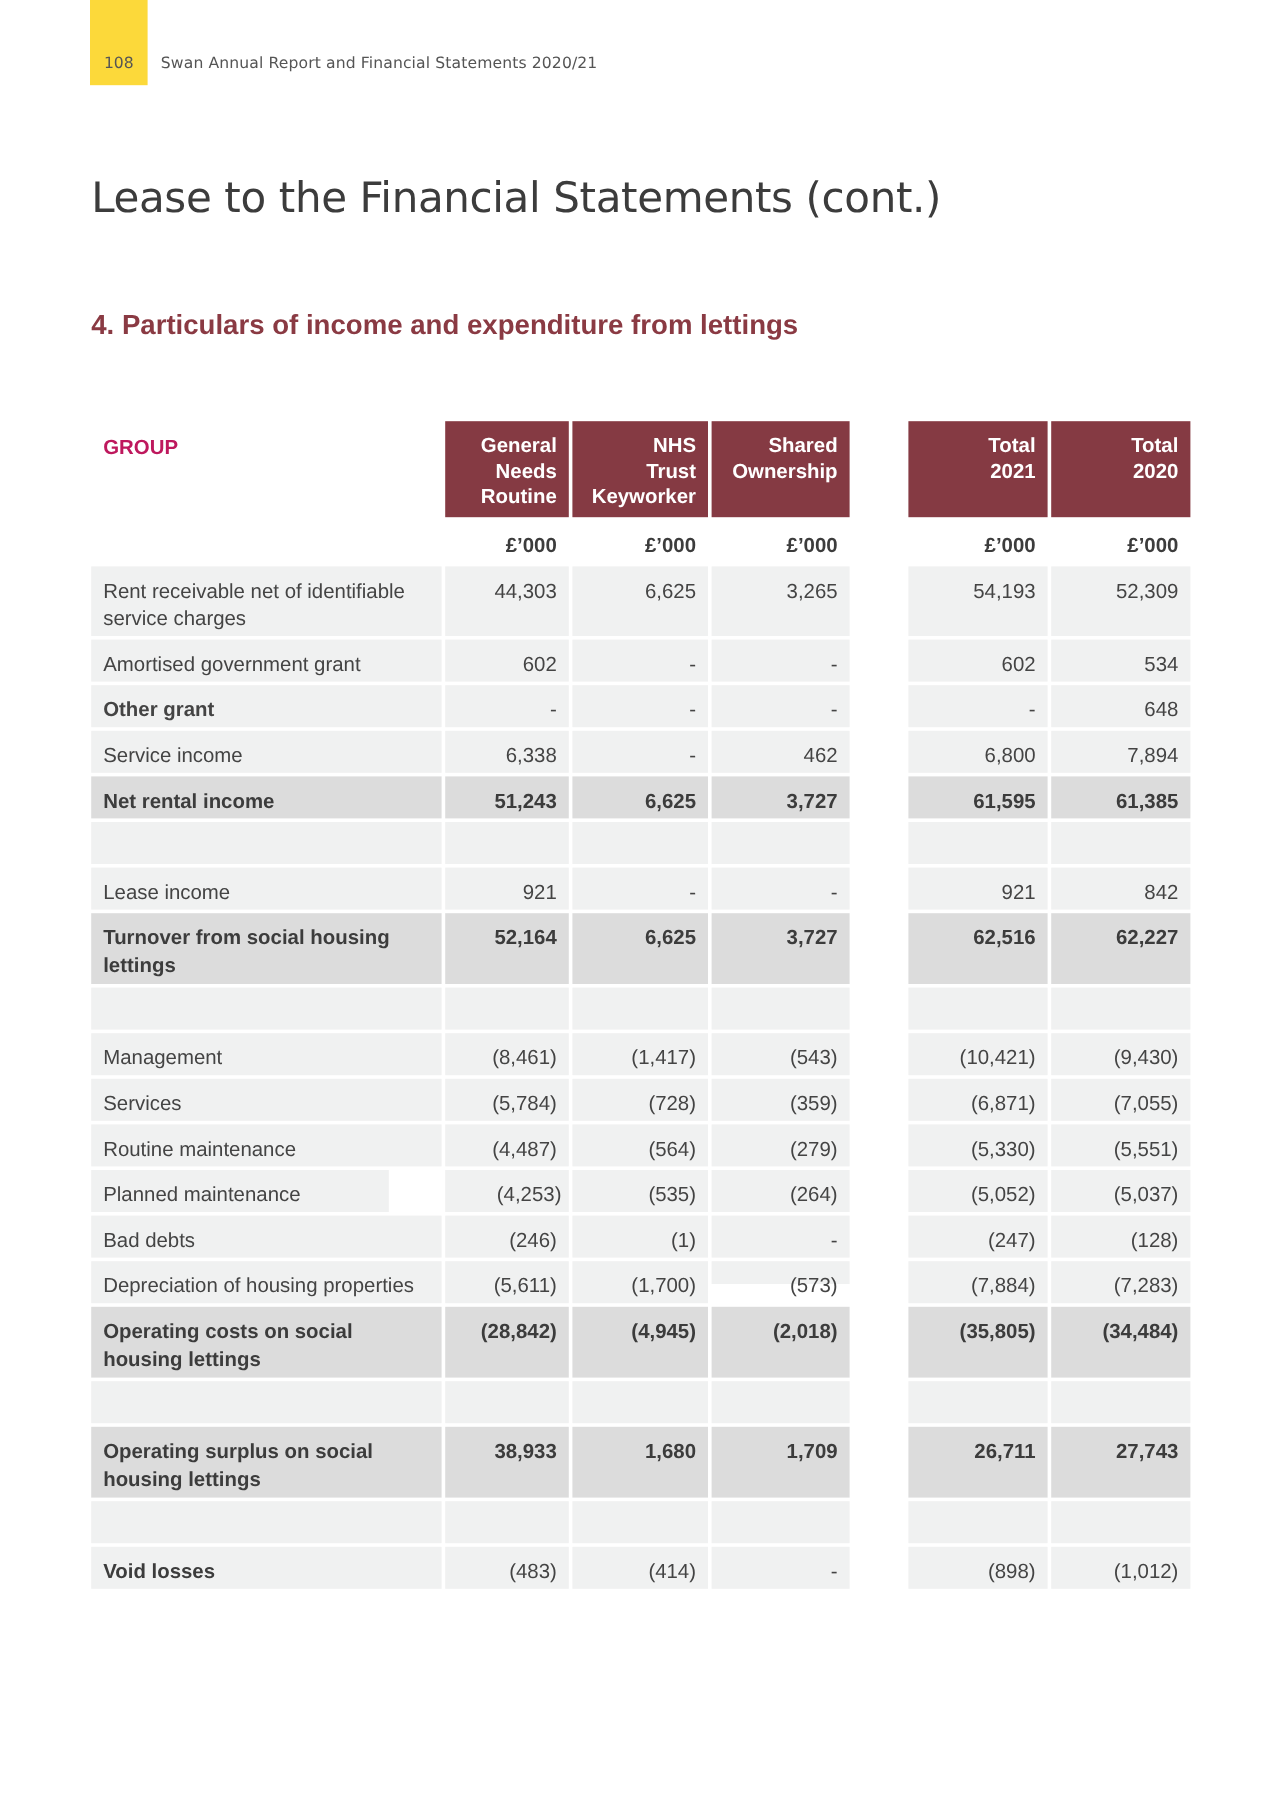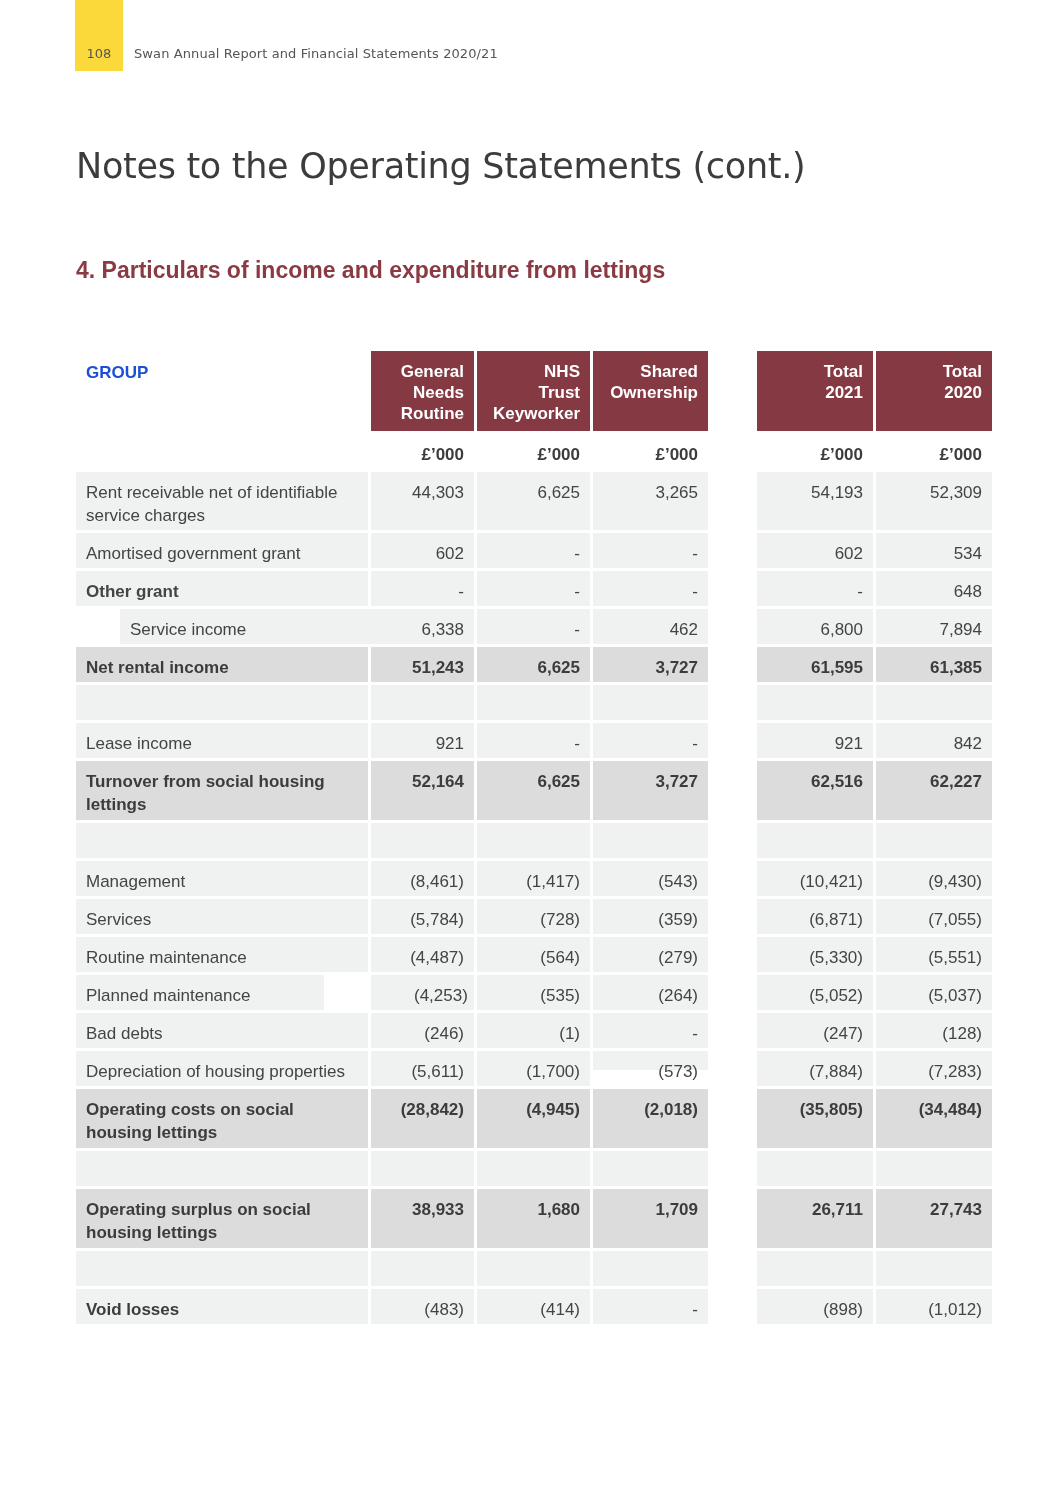--- a/index.html
+++ b/index.html
@@ -4,35 +4,35 @@
 <style>
   html, body { margin:0; padding:0; background:#ffffff; }
   body { width:1058px; height:1497px; position:relative; overflow:hidden; font-family:"Liberation Sans", sans-serif; color:#444; }
   .tab { position:absolute; left:75px; top:0; width:48px; height:71px; background:#fcd93a; }
   .pagenum { position:absolute; left:75px; top:46px; width:48px; text-align:center; font-family:"DejaVu Sans", sans-serif; font-size:13px; color:#555; }
   .runhead { position:absolute; left:134px; top:46px; font-family:"DejaVu Sans", sans-serif; font-size:13px; color:#555; letter-spacing:0.1px; }
   .title { position:absolute; left:76px; top:146px; font-family:"DejaVu Sans", sans-serif; font-size:35px; color:#3c3c3c; font-weight:normal; letter-spacing:-0.3px; }
   .section { position:absolute; left:76px; top:257px; font-family:"Liberation Sans", sans-serif; font-weight:bold; font-size:23px; color:#8a3a43; }
   .cell { position:absolute; box-sizing:border-box; font-size:17px; line-height:23px; }
   .hdr { background:#853a43; color:#fff; font-weight:bold; text-align:right; padding:10px 10px 0 0; font-size:17px; line-height:21px; }
-  .grp { font-weight:bold; color:#1d4ed8; padding:10px 0 0 10px; font-size:17px; }
+  .grp { font-weight:bold; color:#be185d; padding:10px 0 0 10px; font-size:17px; }
   .unit { font-weight:bold; color:#3c3c3c; text-align:right; padding:10px 10px 0 0; }
   .lbl { padding:9px 6px 0 10px; color:#444; }
   .num { text-align:right; padding:9px 10px 0 0; color:#444; }
   .row-normal { background:#f0f1f1; }
   .row-total { background:#dcdcdc; font-weight:bold; color:#3c3c3c; }
   .row-blank { background:#f0f1f1; }
 </style>
 </head>
 <body>
 
 <div class="tab"></div>
 <div class="pagenum">108</div>
 <div class="runhead">Swan Annual Report and Financial Statements 2020/21</div>
-<h1 class="title" style="margin:0">Notes to the Operating Statements (cont.)</h1>
+<h1 class="title" style="margin:0">Lease to the Financial Statements (cont.)</h1>
 <h2 class="section" style="margin:0">4. Particulars of income and expenditure from lettings</h2>
 
 <div id="tbl">
     <div class="cell grp" style="left: 76px; top: 351px; width: 292px; height: 80px;">GROUP</div>
     <div class="cell hdr" style="left: 371px; top: 351px; width: 103px; height: 80px;">
       <div>General</div>
       <div>Needs</div>
       <div>Routine</div>
     </div>
     <div class="cell unit" style="left: 371px; top: 433px; width: 103px; height: 37px;">£’000</div>
@@ -68,21 +68,21 @@
     <div class="cell num row-normal" style="left: 477px; top: 533px; width: 113px; height: 35px;">-</div>
     <div class="cell num row-normal" style="left: 593px; top: 533px; width: 115px; height: 35px;">-</div>
     <div class="cell num row-normal" style="left: 757px; top: 533px; width: 116px; height: 35px;">602</div>
     <div class="cell num row-normal" style="left: 876px; top: 533px; width: 116px; height: 35px;">534</div>
     <div class="cell lbl row-normal" style="left: 76px; top: 571px; width: 292px; height: 35px; font-weight: bold;">Other grant</div>
     <div class="cell num row-normal" style="left: 371px; top: 571px; width: 103px; height: 35px;">-</div>
     <div class="cell num row-normal" style="left: 477px; top: 571px; width: 113px; height: 35px;">-</div>
     <div class="cell num row-normal" style="left: 593px; top: 571px; width: 115px; height: 35px;">-</div>
     <div class="cell num row-normal" style="left: 757px; top: 571px; width: 116px; height: 35px;">-</div>
     <div class="cell num row-normal" style="left: 876px; top: 571px; width: 116px; height: 35px;">648</div>
-    <div class="cell lbl row-normal" style="left: 76px; top: 609px; width: 292px; height: 35px; margin-left: 44px;">Service income</div>
+    <div class="cell lbl row-normal" style="left: 76px; top: 609px; width: 292px; height: 35px;">Service income</div>
     <div class="cell num row-normal" style="left: 371px; top: 609px; width: 103px; height: 35px;">6,338</div>
     <div class="cell num row-normal" style="left: 477px; top: 609px; width: 113px; height: 35px;">-</div>
     <div class="cell num row-normal" style="left: 593px; top: 609px; width: 115px; height: 35px;">462</div>
     <div class="cell num row-normal" style="left: 757px; top: 609px; width: 116px; height: 35px;">6,800</div>
     <div class="cell num row-normal" style="left: 876px; top: 609px; width: 116px; height: 35px;">7,894</div>
     <div class="cell lbl row-total" style="left: 76px; top: 647px; width: 292px; height: 35px;">Net rental income</div>
     <div class="cell num row-total" style="left: 371px; top: 647px; width: 103px; height: 35px;">51,243</div>
     <div class="cell num row-total" style="left: 477px; top: 647px; width: 113px; height: 35px;">6,625</div>
     <div class="cell num row-total" style="left: 593px; top: 647px; width: 115px; height: 35px;">3,727</div>
     <div class="cell num row-total" style="left: 757px; top: 647px; width: 116px; height: 35px;">61,595</div>

